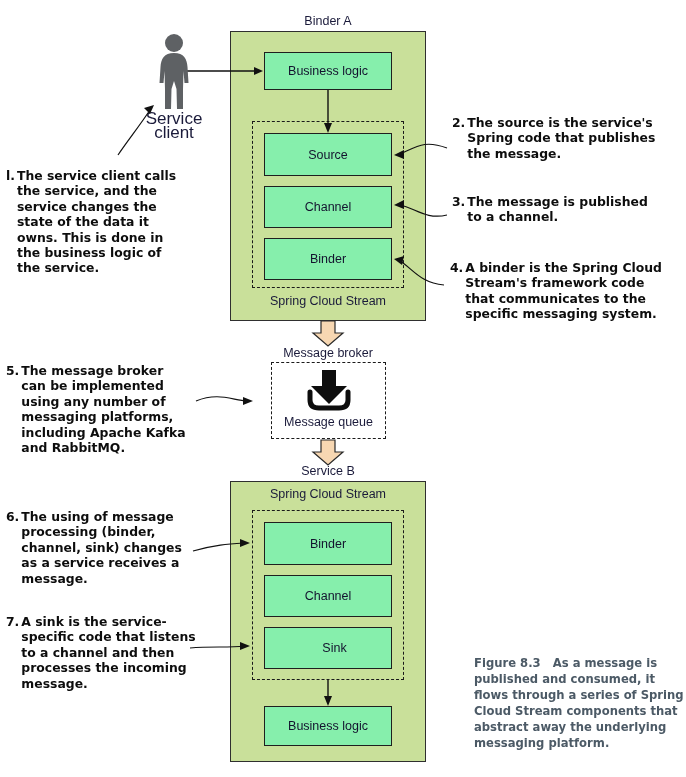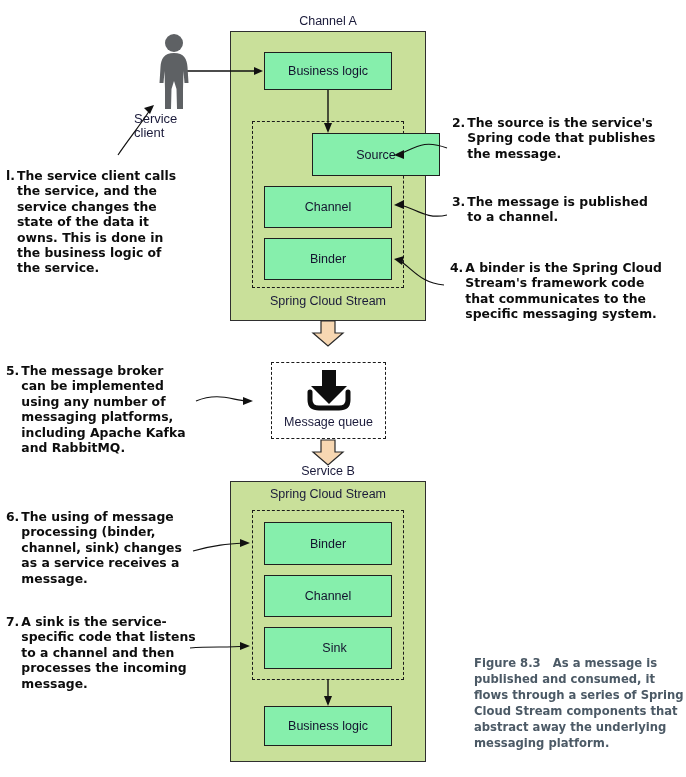--- a/index.html
+++ b/index.html
@@ -106,41 +106,41 @@
     color: #4c5a66;
     width: 212px;
   }
 
   
   .person { position: absolute; }
 
   svg { display: block; overflow: visible; }
   .lbl-client {
     position: absolute;
-    text-align: left;
-    font-size: 13px;
+    text-align: center;
+    font-size: 17px;
     line-height: 14px;
     color: #1a1a3a;
     width: 80px;
   }
 </style>
 </head>
 <body>
 
 <div class="canvas">
 
-  <div class="service-title" style="left:230px; top:14px; width:196px;">Channel A</div>
+  <div class="service-title" style="left:230px; top:14px; width:196px;">Binder A</div>
 
   <div class="service-box" style="left:230px; top:31px; width:196px; height:290px;"></div>
 
   <div class="comp-box" style="left:264px; top:52px; width:128px; height:38px;">Business logic</div>
 
   <div class="dashed-group" style="left:252px; top:121px; width:152px; height:167px;"></div>
 
-  <div class="comp-box" style="left:264px; top:133px; width:128px; height:43px;margin-left:48px;">Source</div>
+  <div class="comp-box" style="left:264px; top:133px; width:128px; height:43px;">Source</div>
   <div class="comp-box" style="left:264px; top:186px; width:128px; height:42px;">Channel</div>
   <div class="comp-box" style="left:264px; top:238px; width:128px; height:42px;">Binder</div>
 
   <div class="scs-label" style="left:230px; top:294px; width:196px;">Spring Cloud Stream</div>
 
   <svg class="abs" style="left:0; top:0; width:686px; height:777px; pointer-events:none;">
 
     <line x1="186" y1="71" x2="257" y2="71" stroke="#111" stroke-width="1.4"></line>
     <polygon points="263,71 254,67 254,75" fill="#111"></polygon>
 
@@ -156,20 +156,21 @@
   </svg>
   <div class="lbl-client" style="left:134px; top:112px;">
     <div>Service</div>
     <div>client</div>
   </div>
 
   <svg class="abs" style="left:312px; top:321px; width:32px; height:26px;" viewBox="0 0 32 26">
     <polygon points="9,0 23,0 23,12 31,12 16,25 1,12 9,12" fill="#f7d7b2" stroke="#2a2a2a" stroke-width="1.2"></polygon>
   </svg>
 
+  <div class="broker-label" style="left:248px; top:346px; width:160px;">Message broker</div>
 
   <div class="broker-box" style="left:271px; top:362px; width:115px; height:77px;"></div>
 
   <svg class="abs" style="left:305px; top:370px; width:48px; height:42px;" viewBox="0 0 48 42">
     <polygon points="17,0 31,0 31,16 42,16 24,34 6,16 17,16" fill="#0d0d0d"></polygon>
     <path d="M5 22 L5 30 Q5 38 14 38 L34 38 Q43 38 43 30 L43 22" fill="none" stroke="#0d0d0d" stroke-width="5" stroke-linecap="round"></path>
   </svg>
 
   <div class="broker-label" style="left:271px; top:415px; width:115px;">Message queue</div>
 

